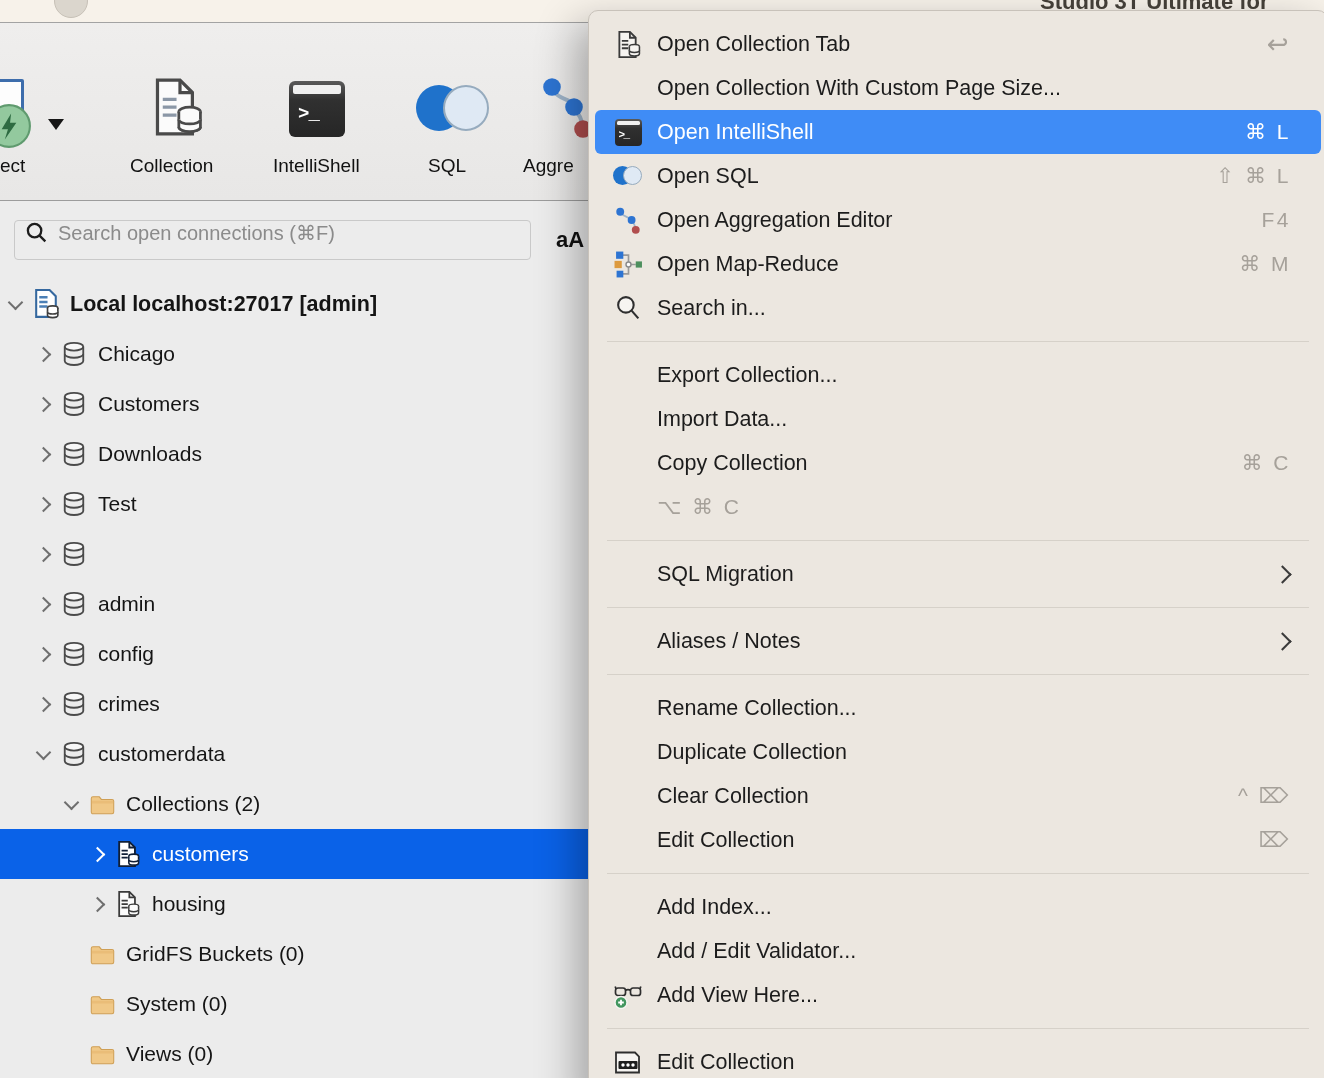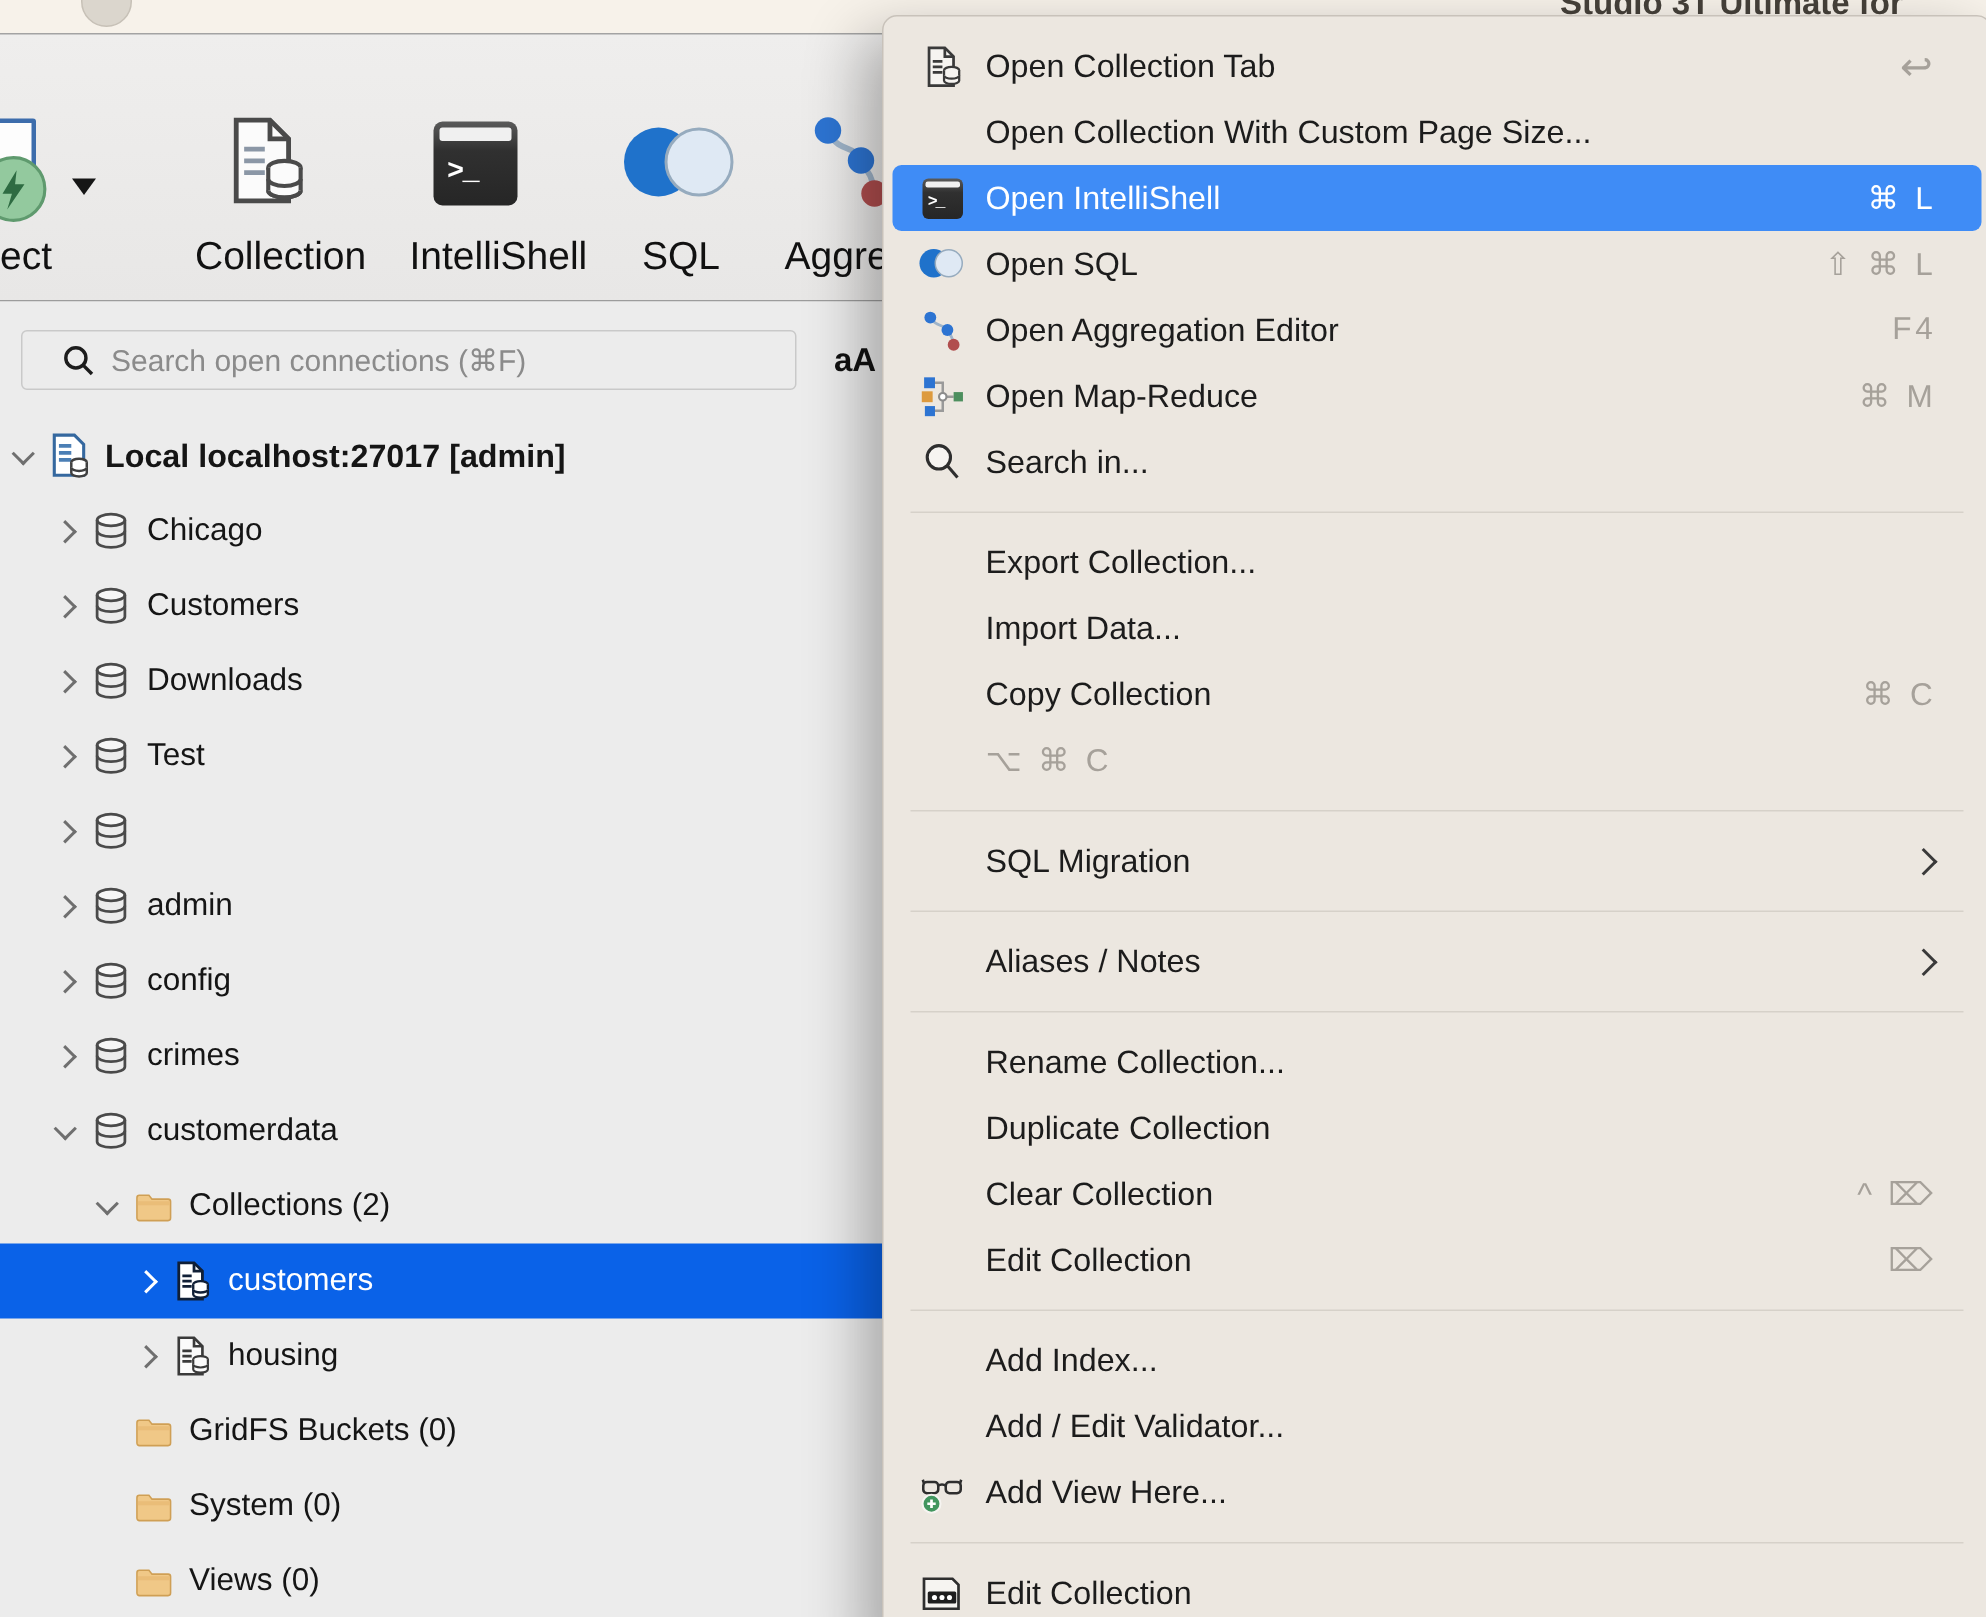--- a/index.html
+++ b/index.html
@@ -10,21 +10,21 @@
   
   .titlebar{position:absolute;top:0;left:0;right:0;height:22px;background:#f7f2ea;
     border-bottom:4px solid #a3a3a3;overflow:hidden;z-index:1;}
   .traffic{position:absolute;left:54px;top:-16px;width:32px;height:32px;border-radius:50%;
     background:#dbd6cd;border:1px solid #c7c1b7;}
   .win-title{position:absolute;left:1040px;top:-11px;font-size:22px;font-weight:bold;
     color:#46413a;white-space:nowrap;}
   
   .toolbar{position:absolute;top:23px;left:0;right:0;height:177px;
     background:linear-gradient(#efeeed,#e8e7e6);border-bottom:1px solid #9c9c9c;z-index:1;overflow:hidden;}
-  .tb-label{position:absolute;top:132px;font-size:26px;color:#111;white-space:nowrap;}
+  .tb-label{position:absolute;top:132px;font-size:19px;color:#111;white-space:nowrap;}
   .conn-rect{position:absolute;left:-8px;top:56px;width:26px;height:36px;background:#fdfdfd;
     border:3px solid #3d6dac;border-radius:2px;}
   .conn-circle{position:absolute;left:-14px;top:80px;}
   .conn-caret{position:absolute;left:48px;top:96px;width:0;height:0;
     border-left:8px solid transparent;border-right:8px solid transparent;border-top:11px solid #161616;}
   .tb-ic-collection{position:absolute;left:146px;top:52px;}
   .term{position:relative;background:linear-gradient(#5a5a5a 0%,#303030 35%,#262626 100%);}
   .term .tx{position:absolute;color:#fff;font-family:"Liberation Mono","DejaVu Sans Mono",monospace;font-weight:bold;}
   .term.lg{position:absolute;left:289px;top:58px;width:56px;height:56px;border-radius:6px;}
   .term.lg::before{content:"";position:absolute;top:4px;left:4px;right:4px;height:9px;background:#f0f0f0;border-radius:2px;}
@@ -38,21 +38,21 @@
   .venn.lg{position:absolute;left:416px;top:62px;width:78px;height:46px;}
   .venn.lg .c1{width:46px;height:46px;left:0;top:0;}
   .venn.lg .c2{width:46px;height:46px;left:27px;top:0;}
   .venn.sm{width:30px;height:20px;}
   .venn.sm .c1{width:19px;height:19px;left:0;top:0;}
   .venn.sm .c2{width:19px;height:19px;left:10px;top:0;border-width:1.6px;}
   .tb-ic-aggregate{position:absolute;left:540px;top:52px;}
   
   .sidebar{position:absolute;top:201px;left:0;right:0;bottom:0;background:#ececec;z-index:1;}
   .search-box{position:absolute;left:14px;top:19px;width:517px;height:40px;border:1.5px solid #c9c9c9;
-    border-radius:4px;display:flex;align-items:center;padding:0 26px;box-sizing:border-box;}
+    border-radius:4px;display:flex;align-items:flex-start;padding:0 10px;box-sizing:border-box;}
   .search-ph{color:#8b8b8b;font-size:20px;margin-left:10px;white-space:nowrap;overflow:hidden;}
   .casetoggle{position:absolute;left:556px;top:26px;font-weight:bold;font-size:22px;color:#111;}
   .tree{position:absolute;top:78px;left:0;right:0;}
   .trow{height:50px;display:flex;align-items:center;font-size:21px;color:#151515;}
   .trow.root{font-weight:bold;font-size:21.5px;}
   .lv0{padding-left:2px;} .lv1{padding-left:30px;} .lv2{padding-left:58px;} .lv3{padding-left:84px;}
   .twist{width:26px;display:flex;justify-content:center;align-items:center;flex:none;}
   .chev{width:9px;height:9px;border-right:2.2px solid #6f6f6f;border-bottom:2.2px solid #6f6f6f;}
   .chev.right{transform:rotate(-45deg);}
   .chev.down{transform:rotate(45deg);margin-top:-4px;}

